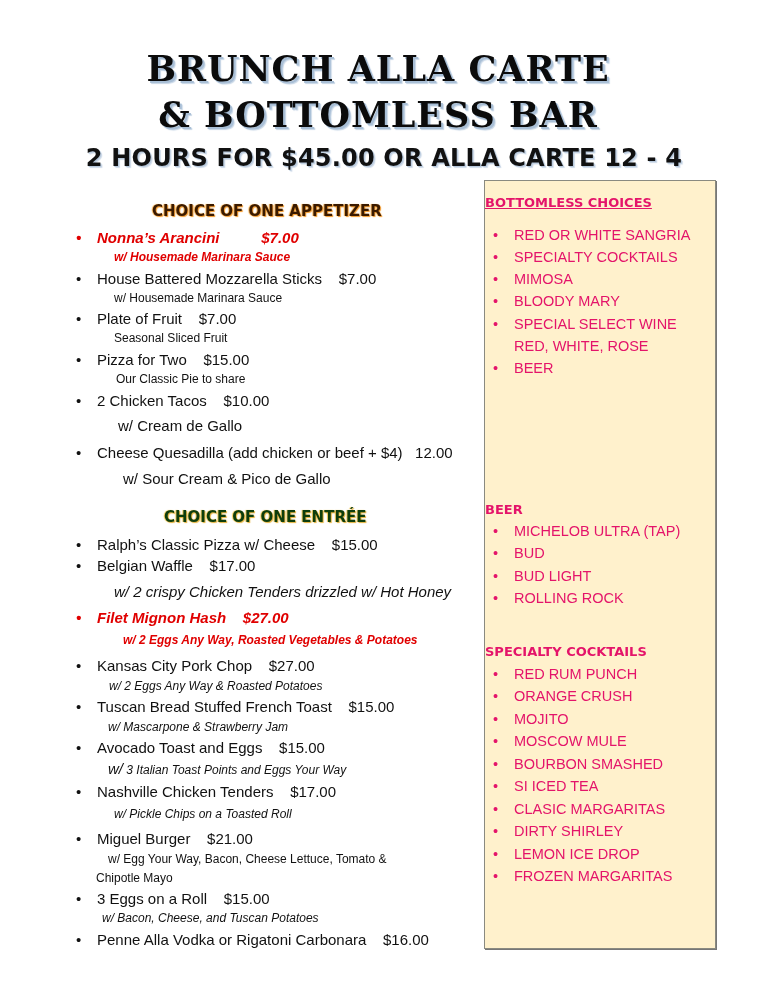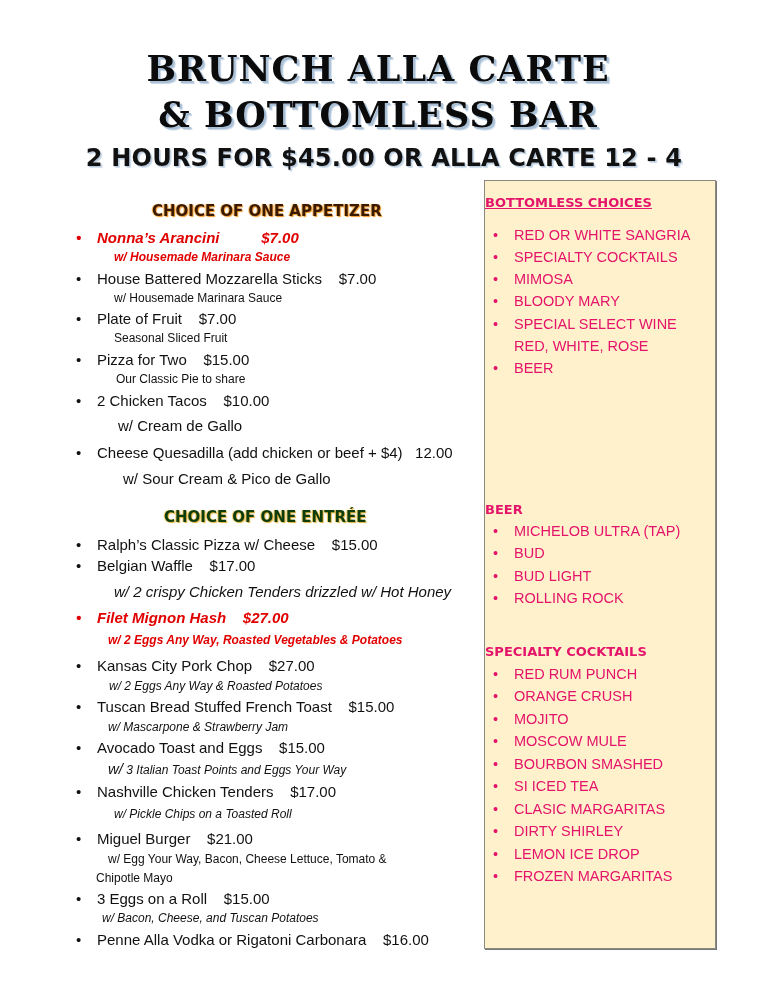--- a/index.html
+++ b/index.html
@@ -81,21 +81,21 @@
   <div class="item" style="top:557px;">
     <span class="bullet">•</span>
     <span class="name">Belgian Waffle    $17.00</span>
   </div>
   <div class="sub big subi" style="top:583px; left:114px;">w/ 2 crispy Chicken Tenders drizzled w/ Hot Honey</div>
 
   <div class="item red" style="top:609px;">
     <span class="bullet">•</span>
     <span class="name">Filet Mignon Hash    $27.00</span>
   </div>
-  <div class="sub red" style="top:633px; left:108px;text-align:center;">w/ 2 Eggs Any Way, Roasted Vegetables &amp; Potatoes</div>
+  <div class="sub red" style="top:633px; left:123px;text-align:center;">w/ 2 Eggs Any Way, Roasted Vegetables &amp; Potatoes</div>
 
   <div class="item" style="top:657px;">
     <span class="bullet">•</span>
     <span class="name">Kansas City Pork Chop    $27.00</span>
   </div>
   <div class="sub subi" style="top:679px; left:109px;">w/ 2 Eggs Any Way &amp; Roasted Potatoes</div>
 
   <div class="item" style="top:698px;">
     <span class="bullet">•</span>
     <span class="name">Tuscan Bread Stuffed French Toast    $15.00</span>

